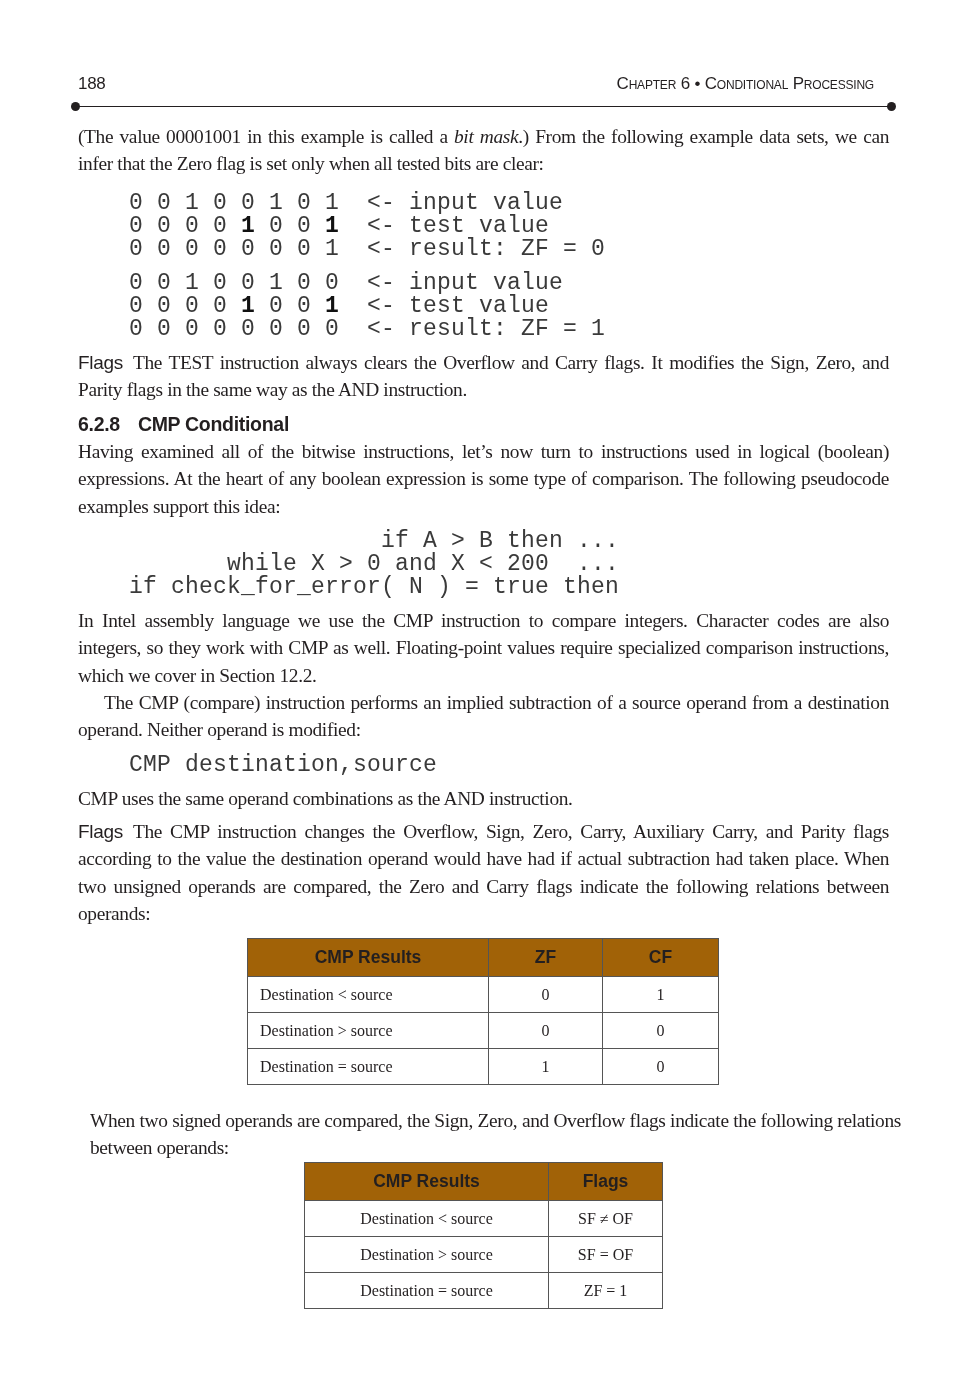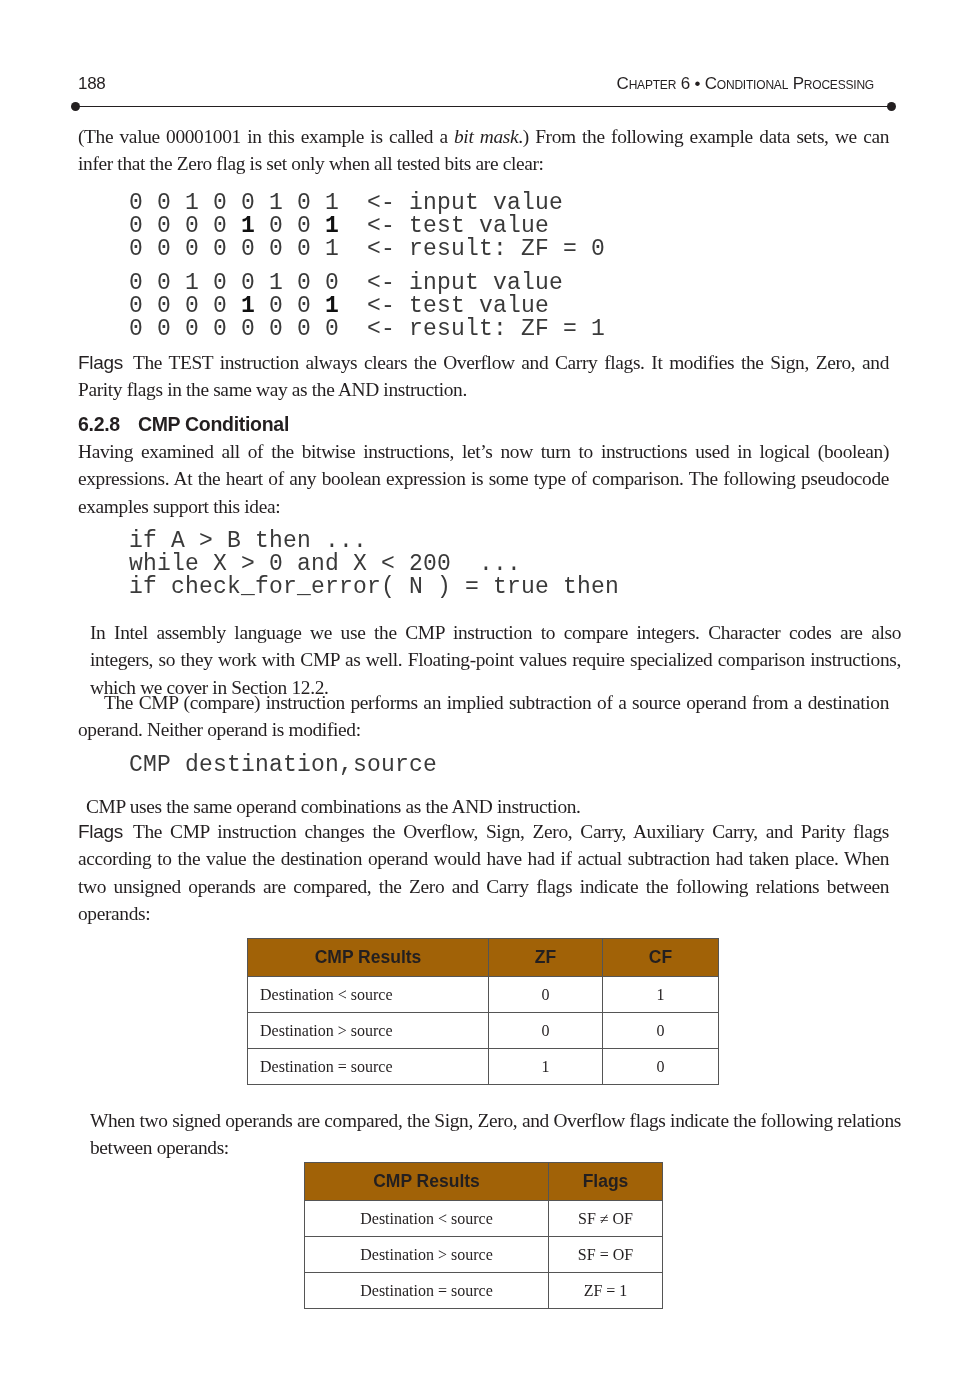--- a/index.html
+++ b/index.html
@@ -57,31 +57,31 @@
   <p class="body-text" style="top:349px; margin:0;">
     <span class="run-in">Flags</span><span>The TEST instruction always clears the Overflow and Carry flags. It modifies the Sign, Zero, and Parity flags in the same way as the AND instruction.</span>
   </p>
 
   <div class="section-heading">
     <span class="num">6.2.8</span><span>CMP Conditional</span>
   </div>
 
   <p class="body-text" style="top:438px; margin:0;">Having examined all of the bitwise instructions, let’s now turn to instructions used in logical (boolean) expressions. At the heart of any boolean expression is some type of comparison. The following pseudocode examples support this idea:</p>
 
-  <div class="code-block" style="top:530px;"><span>if A &gt; B then ...</span>
+  <div class="code-block" style="top:530px;text-align:right;"><span>if A &gt; B then ...</span>
 <span>while X &gt; 0 and X &lt; 200  ...</span>
 <span>if check_for_error( N ) = true then</span></div>
 
-  <p class="body-text" style="top:607px; margin:12px;">In Intel assembly language we use the CMP instruction to compare integers. Character codes are also integers, so they work with CMP as well. Floating-point values require specialized comparison instructions, which we cover in Section 12.2.</p>
+  <p class="body-text" style="top:607px; margin:0;">In Intel assembly language we use the CMP instruction to compare integers. Character codes are also integers, so they work with CMP as well. Floating-point values require specialized comparison instructions, which we cover in Section 12.2.</p>
 
   <p class="body-text indent" style="top:689px; margin:0;">The CMP (compare) instruction performs an implied subtraction of a source operand from a destination operand. Neither operand is modified:</p>
 
   <div class="code-block" style="top:754px;text-align:center;">CMP destination,source</div>
 
-  <p class="body-text" style="top:785px; margin:8px;">CMP uses the same operand combinations as the AND instruction.</p>
+  <p class="body-text" style="top:785px; margin:0;">CMP uses the same operand combinations as the AND instruction.</p>
 
   <p class="body-text" style="top:818px; margin:0;">
     <span class="run-in">Flags</span><span>The CMP instruction changes the Overflow, Sign, Zero, Carry, Auxiliary Carry, and Parity flags according to the value the destination operand would have had if actual subtraction had taken place. When two unsigned operands are compared, the Zero and Carry flags indicate the following relations between operands:</span>
   </p>
 
   <table class="flags" style="left:247px; top:938px; width:472px;">
     <thead>
       <tr>
         <th style="width:240px;">CMP Results</th>
         <th style="width:113px;">ZF</th>

